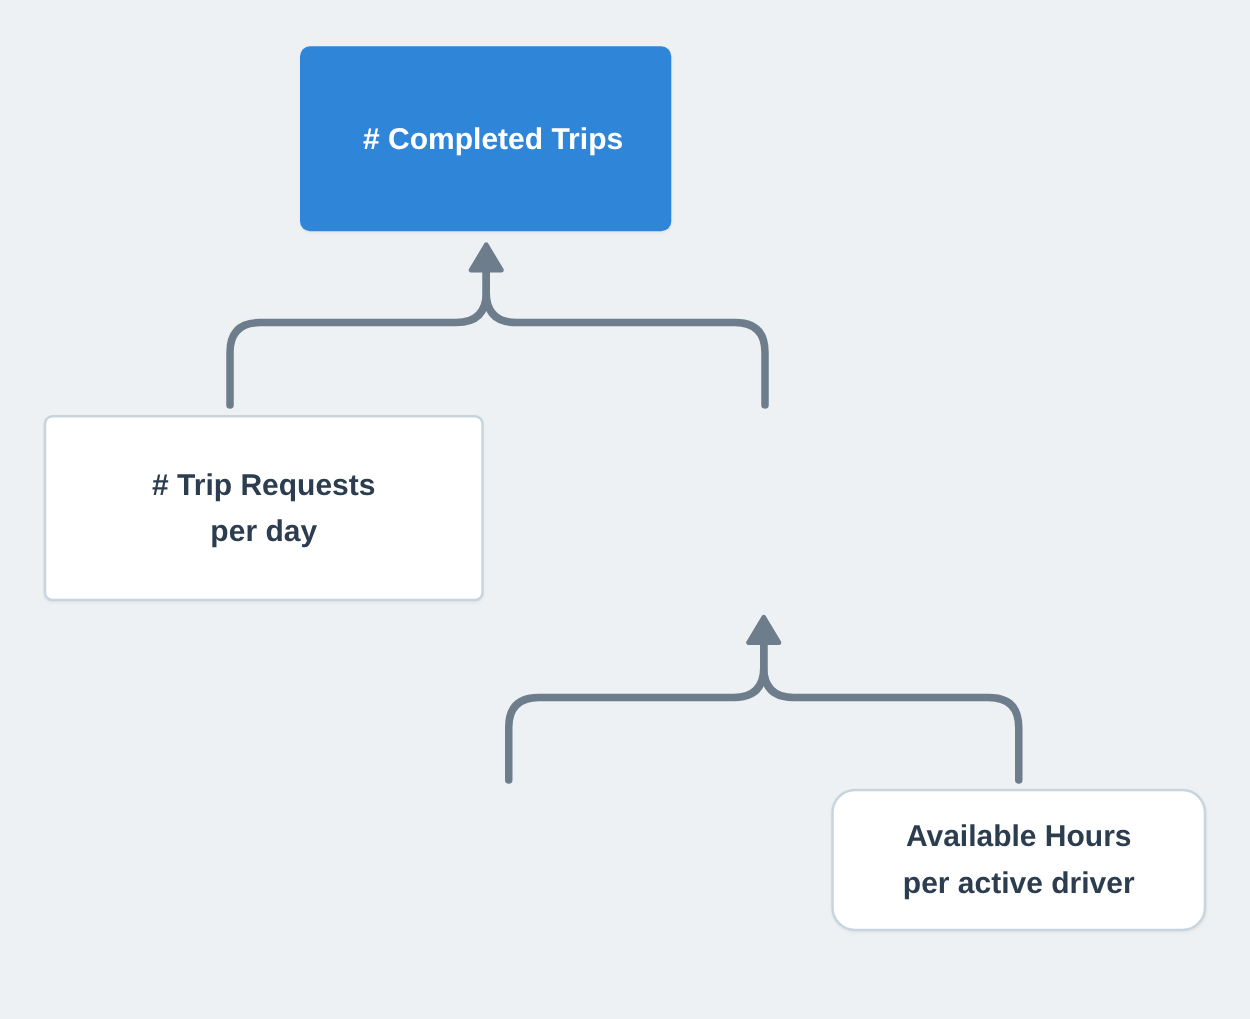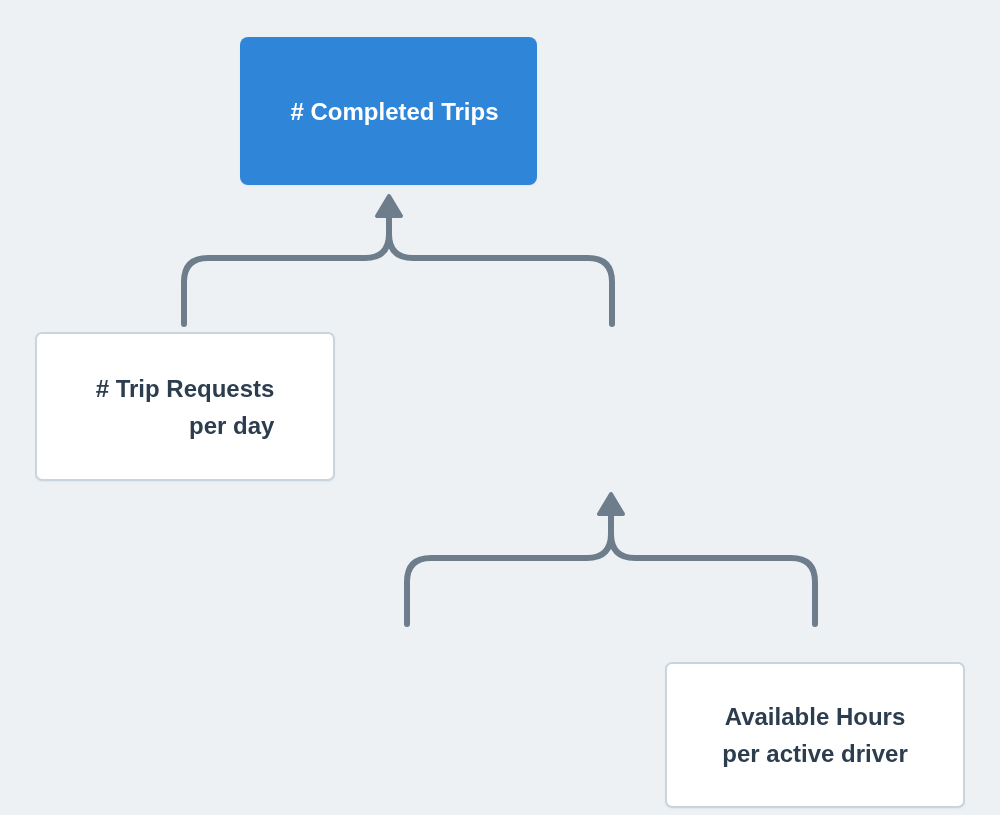--- a/index.html
+++ b/index.html
@@ -26,24 +26,24 @@
     border:2px solid var(--node-border);
     box-shadow:0 1px 2px rgba(44,61,79,0.06);
   }
   .node-label{white-space:pre-line;}
   .node--root{
     background:var(--accent-blue);border:none;color:var(--root-text);
     border-radius:8px;
     padding-left:12px;
   }
   .node--completed-trips{left:240px;top:37px;width:297px;height:148px;}
-  .node--trip-requests{left:35px;top:332px;width:300px;height:149px;text-align:right;}
+  .node--trip-requests{left:35px;top:332px;width:352px;height:149px;}
   .node--daily-capacity{left:461px;top:332px;width:300px;height:149px;}
   .node--active-drivers{left:256px;top:630px;width:300px;height:146px;}
-  .node--available-hours{left:665px;top:662px;width:300px;height:146px;}
+  .node--available-hours{left:665px;top:631px;width:300px;height:114px;border-radius:19px;}
   .connector-layer{
     position:absolute;left:0;top:0;width:1000px;height:815px;
     color:var(--connector);pointer-events:none;
   }
   .connector-layer path{
     fill:none;stroke:currentColor;stroke-width:6;
     stroke-linecap:round;stroke-linejoin:round;
   }
   .connector-layer polygon{
     fill:currentColor;stroke:currentColor;stroke-width:4;stroke-linejoin:round;

